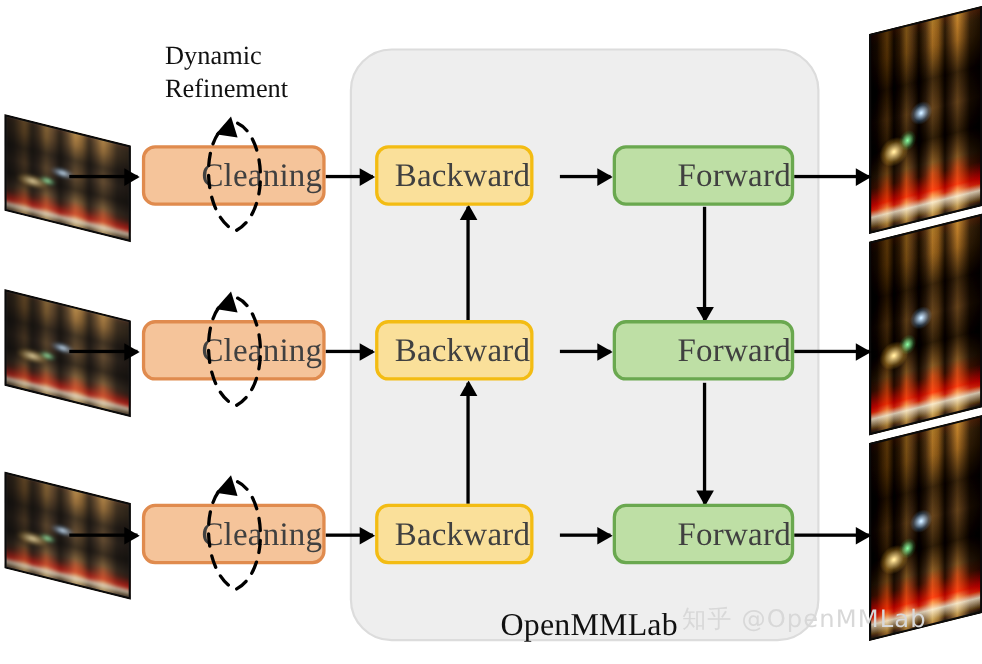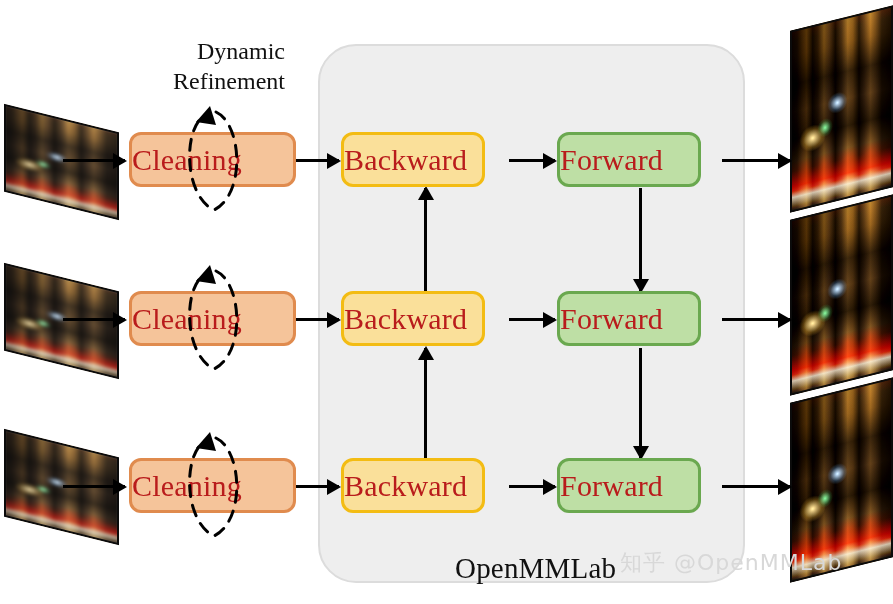--- a/index.html
+++ b/index.html
@@ -37,43 +37,43 @@
     color: #111111;
     letter-spacing: 0.2px;
     white-space: nowrap;
   }
   
   .node {
     position: absolute;
     box-sizing: border-box;
     display: flex;
     align-items: center;
-    justify-content: flex-start;
+    justify-content: flex-end;
     border-radius: 12px;
     font-size: 30px;
-    color: #b91c1c;
+    color: #404040;
     white-space: nowrap;
     letter-spacing: 0.2px;
   }
   .node.clean {
     background: #f5c49a;
     border: 3px solid #e08b4e;
     width: 167px;
     height: 55px;
   }
   .node.back {
     background: #fae09a;
     border: 3px solid #f3bc13;
     width: 144px;
     height: 55px;
   }
   .node.fwd {
     background: #bedfa5;
     border: 3px solid #6aa84f;
-    width: 144px;
+    width: 165px;
     height: 55px;
   }
   
   .h-arrow {
     position: absolute;
     height: 3px;
     background: #000000;
   }
   .h-arrow::after {
     content: "";
@@ -116,21 +116,21 @@
     border-left: 8px solid transparent;
     border-right: 8px solid transparent;
     border-top: 14px solid #000000;
   }
   
   .dyn-label {
     position: absolute;
     left: 150px;
     top: 36px;
     width: 135px;
-    text-align: right;
+    text-align: left;
     font-size: 24px;
     line-height: 30px;
     color: #111111;
   }
   
   .loop-svg {
     position: absolute;
     pointer-events: none;
   }
   

